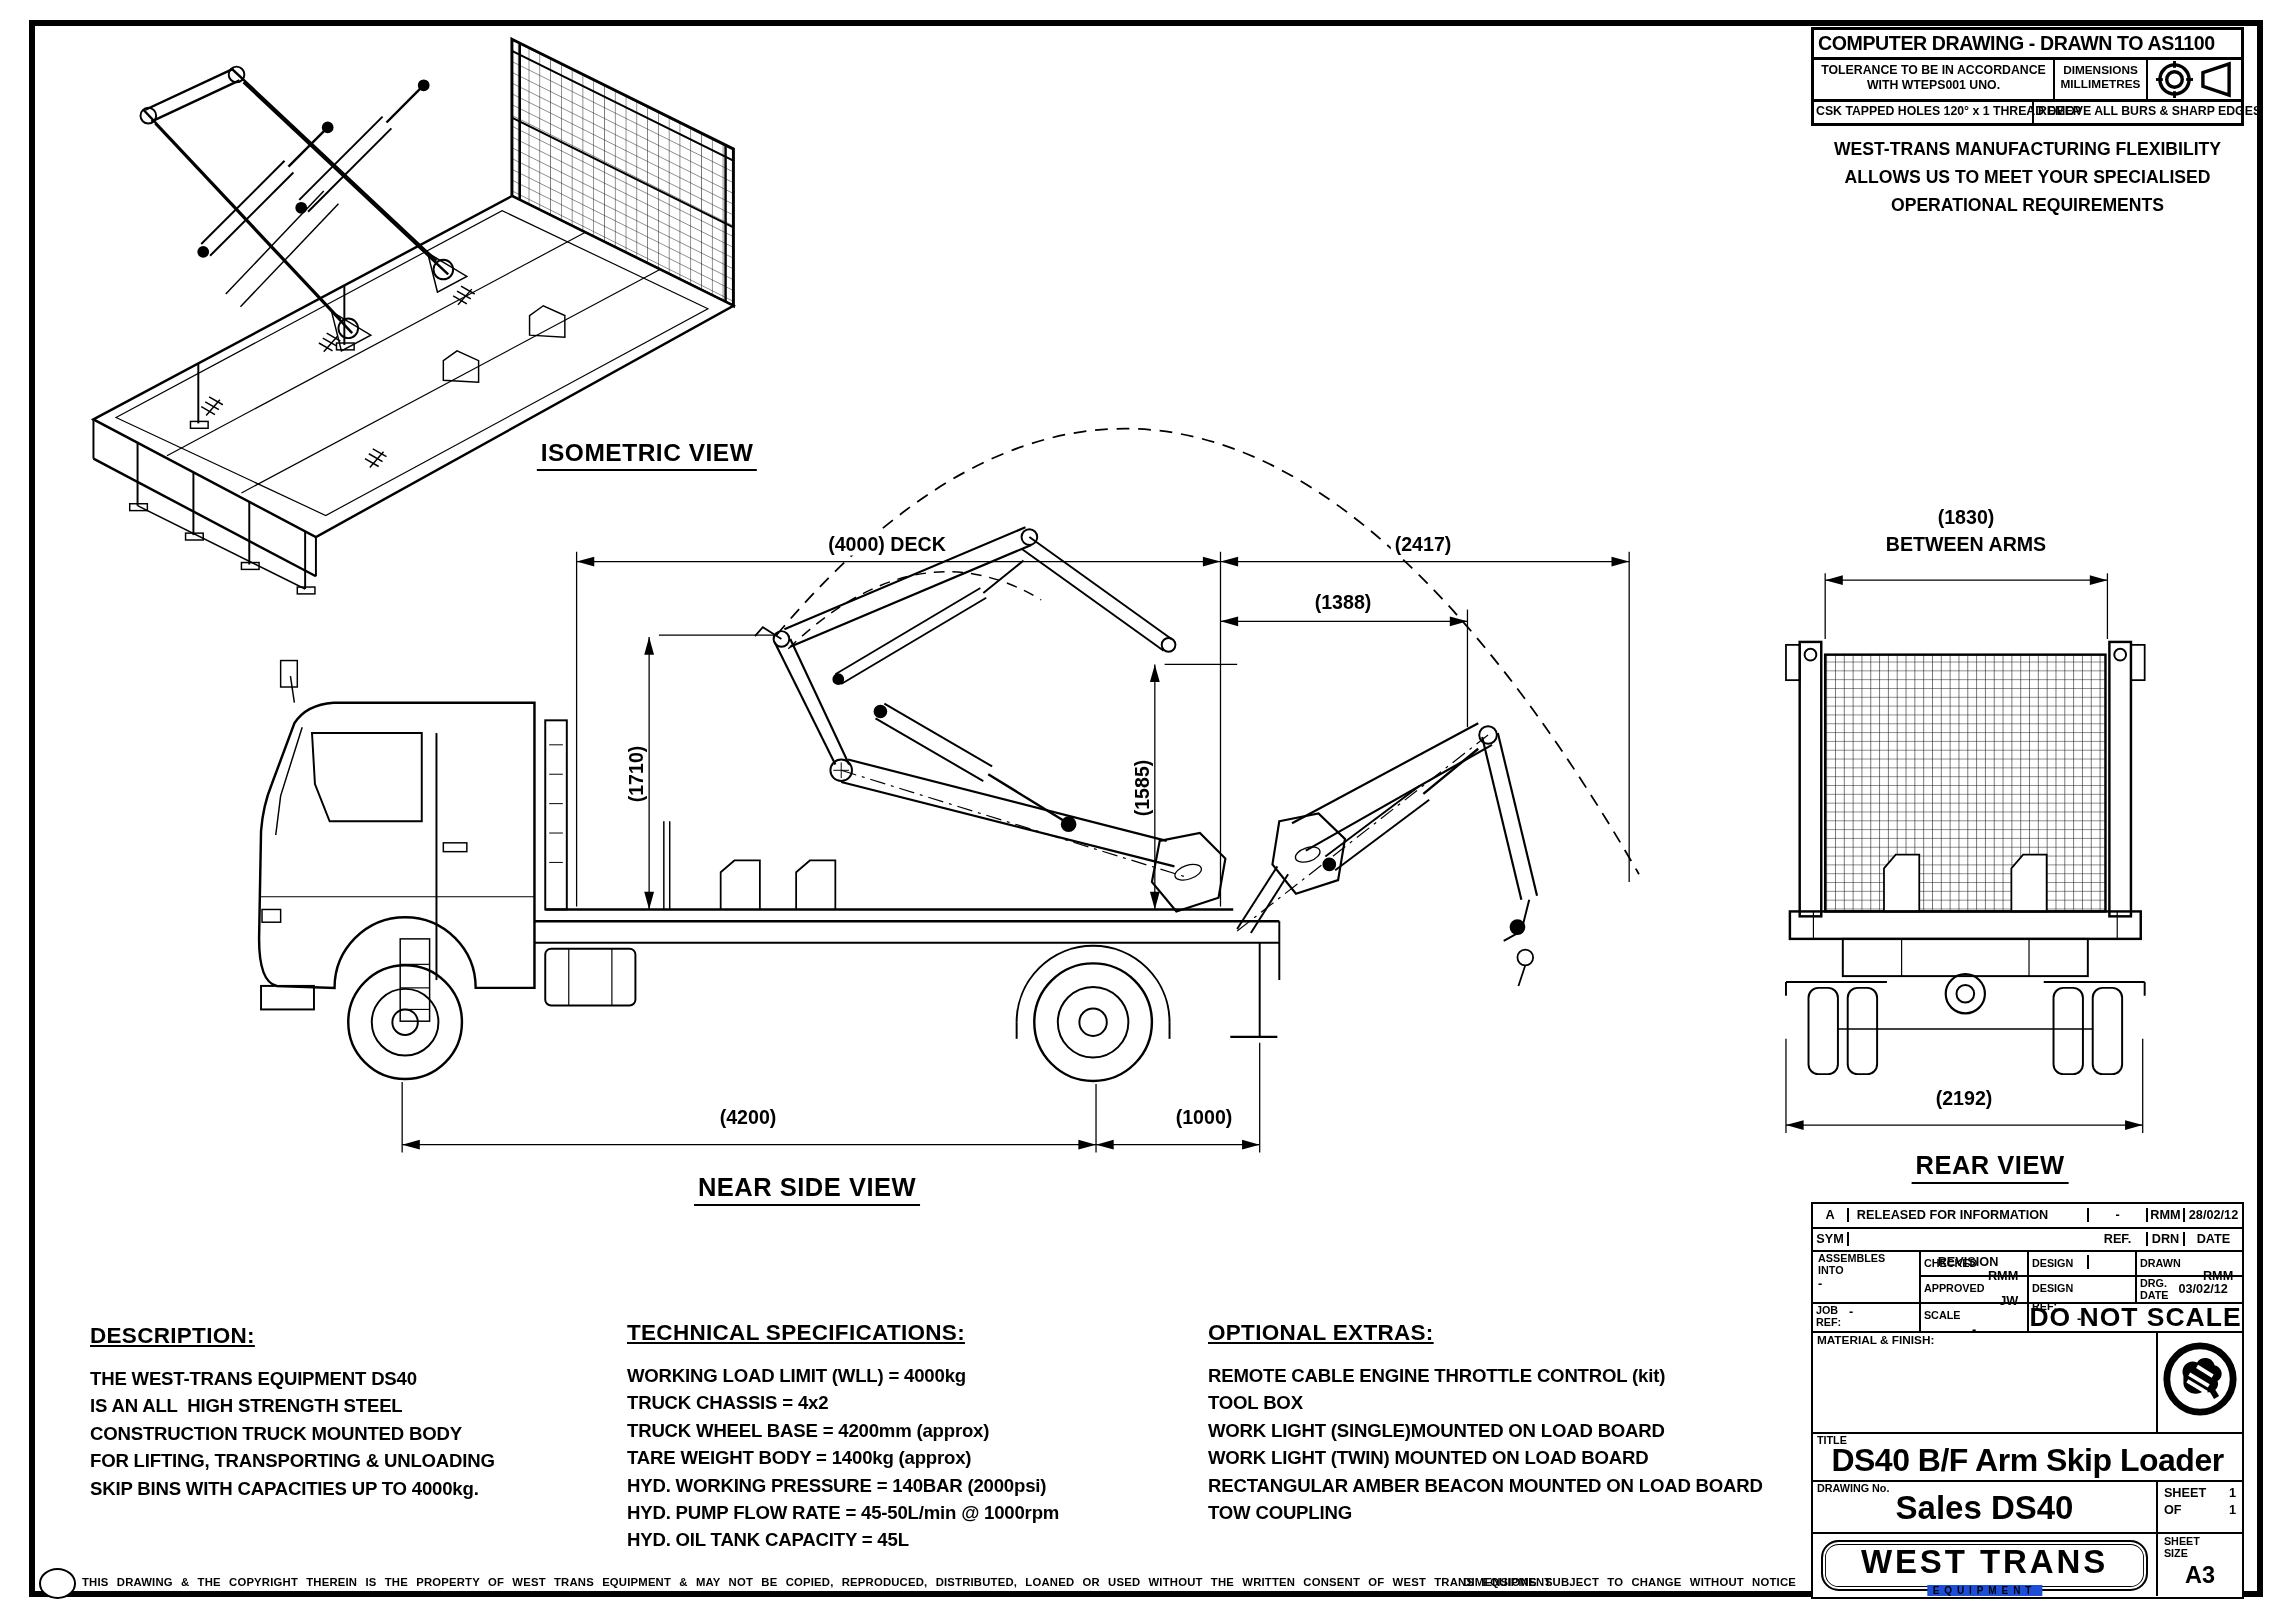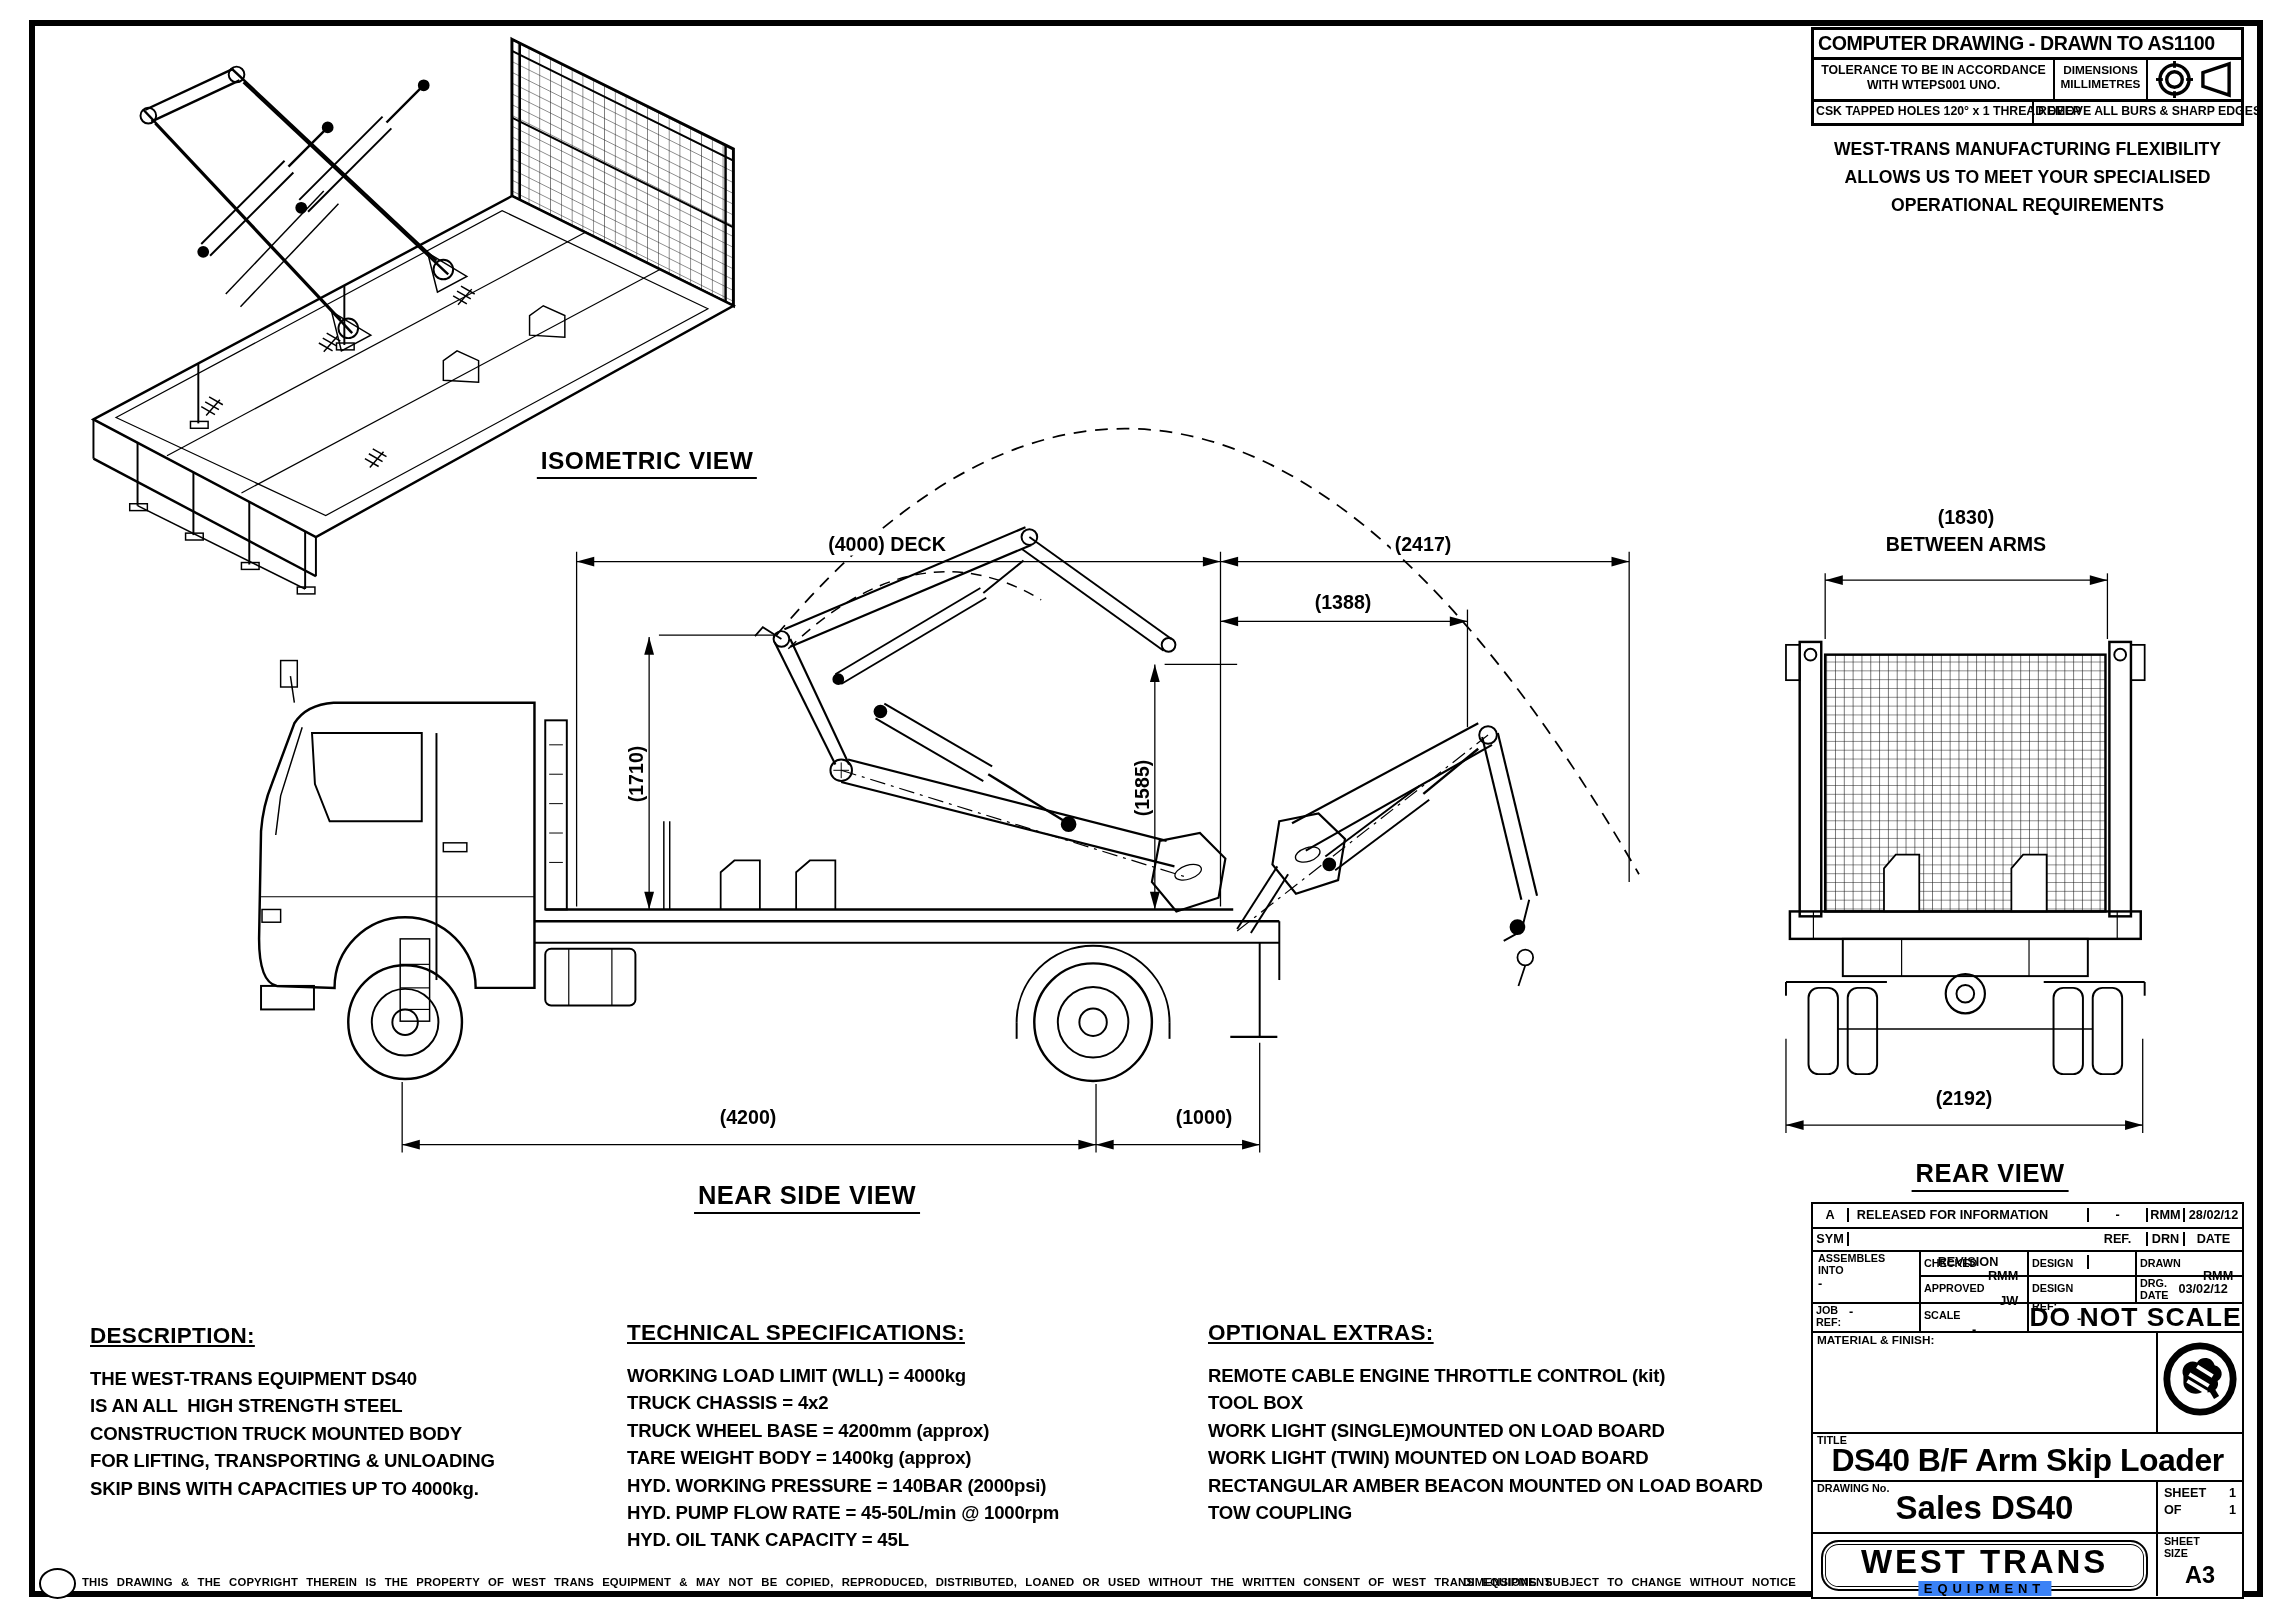--- a/index.html
+++ b/index.html
@@ -6,21 +6,21 @@
   .sheet{position:relative;width:2293px;height:1620px;background:#fff;overflow:hidden;
          font-family:"Liberation Sans",sans-serif;color:#000;}
   .frame{position:absolute;left:29px;top:19.6px;width:2234px;height:1577px;
          border:6.9px solid #000;box-sizing:border-box;}
   .art{position:absolute;left:0;top:0;}
   .abs{position:absolute;}
   .dim{position:absolute;transform:translate(-50%,-50%);font-weight:bold;font-size:19.6px;
        white-space:nowrap;background:#fff;padding:0 3.9px;letter-spacing:0;}
   .dim.rot{transform:translate(-50%,-50%) rotate(-90deg);}
   .view-label{position:absolute;transform:translateX(-50%);font-weight:bold;font-size:25.5px;
-       border-bottom:2.9px solid #000;padding:0 3.9px 2px;white-space:nowrap;letter-spacing:0.5px;margin-top:8px;}
+       border-bottom:2.9px solid #000;padding:0 3.9px 2px;white-space:nowrap;letter-spacing:0.5px;}
   .col-head{font-weight:bold;font-size:22.5px;text-decoration:underline;letter-spacing:0.3px;
        margin-bottom:16px;white-space:pre-wrap;}
   .col-line{font-weight:bold;font-size:18.6px;line-height:27.4px;white-space:pre-wrap;letter-spacing:-0.2px;}
   
   .hdr{position:absolute;left:1811px;top:26.5px;width:433px;border:3.9px solid #000;
        box-sizing:border-box;background:#fff;}
   .hdr-r1{font-weight:bold;font-size:19.6px;text-align:left;padding:2px 3.9px;border-bottom:3.9px solid #000;
        letter-spacing:-0.4px;white-space:nowrap;}
   .hdr-r2{display:flex;border-bottom:3.9px solid #000;height:39px;}
   .hdr-tol{width:239px;border-right:2.9px solid #000;font-weight:bold;font-size:12.3px;
@@ -67,22 +67,22 @@
   .dwg{width:345px;padding:1px 3.9px;}
   .dwg-big{font-weight:bold;font-size:33px;text-align:center;margin-top:-5.9px;}
   .sheetcell{flex:1;padding:2.9px 5.9px;font-weight:bold;font-size:12.7px;}
   .sheetcell .ln{display:flex;justify-content:space-between;line-height:17.6px;}
   .wtrow{height:62px;border-bottom:none !important;}
   .wt{width:345px;display:flex;align-items:center;justify-content:center;}
   .wt-box{position:relative;width:323px;height:47px;border:2.9px solid #000;border-radius:17.6px;
       box-shadow:inset 0 0 0 2px #fff, inset 0 0 0 2.9px #000;
       display:flex;align-items:center;justify-content:center;}
   .wt-name{font-weight:bold;font-size:33px;letter-spacing:2.9px;line-height:29px;margin-top:-7.8px;}
-  .wt-sub{position:absolute;left:50%;bottom:-7.8px;transform:translateX(-50%);background:#3b82f6;
-      font-weight:bold;font-size:13px;letter-spacing:4.9px;padding:0 5.9px;white-space:nowrap;}
+  .wt-sub{position:absolute;left:50%;bottom:-7.8px;transform:translateX(-50%);background:#1d4ed8;
+      font-weight:bold;font-size:10px;letter-spacing:4.9px;padding:0 5.9px;white-space:nowrap;}
   .sizecell{flex:1;padding:2px 5.9px;font-weight:bold;}
   .sizecell .sz{font-size:23.5px;text-align:center;margin-top:2px;}
   .copy{position:absolute;top:1576px;font-weight:bold;font-size:11.3px;letter-spacing:0.2px;
       word-spacing:4.9px;white-space:nowrap;}
   .copy-mark{position:absolute;left:39px;top:1568px;width:33px;height:26.5px;border:2px solid #000;
       border-radius:50%;background:#fff;}
 </style>
 </head>
 <body>
 

